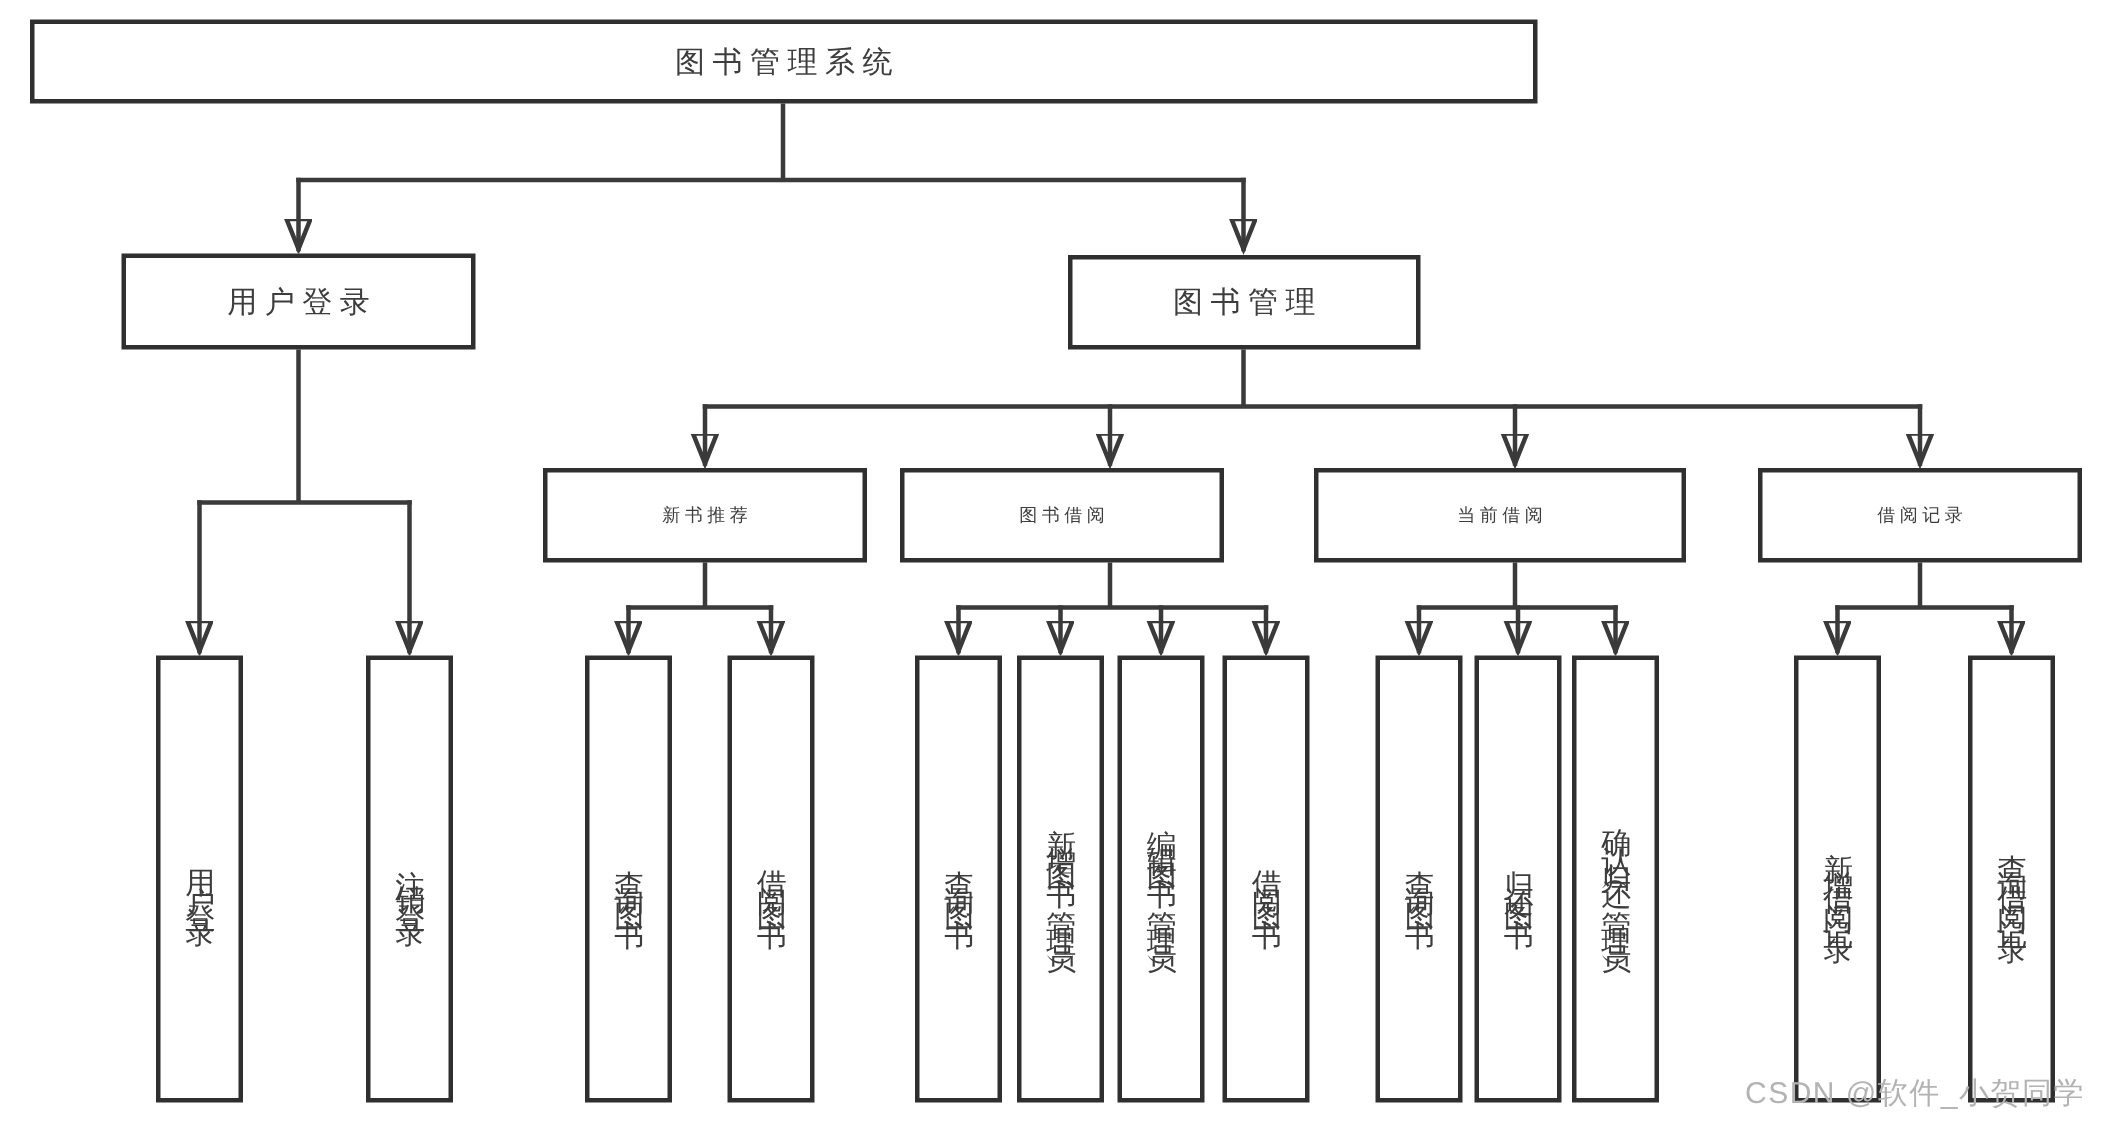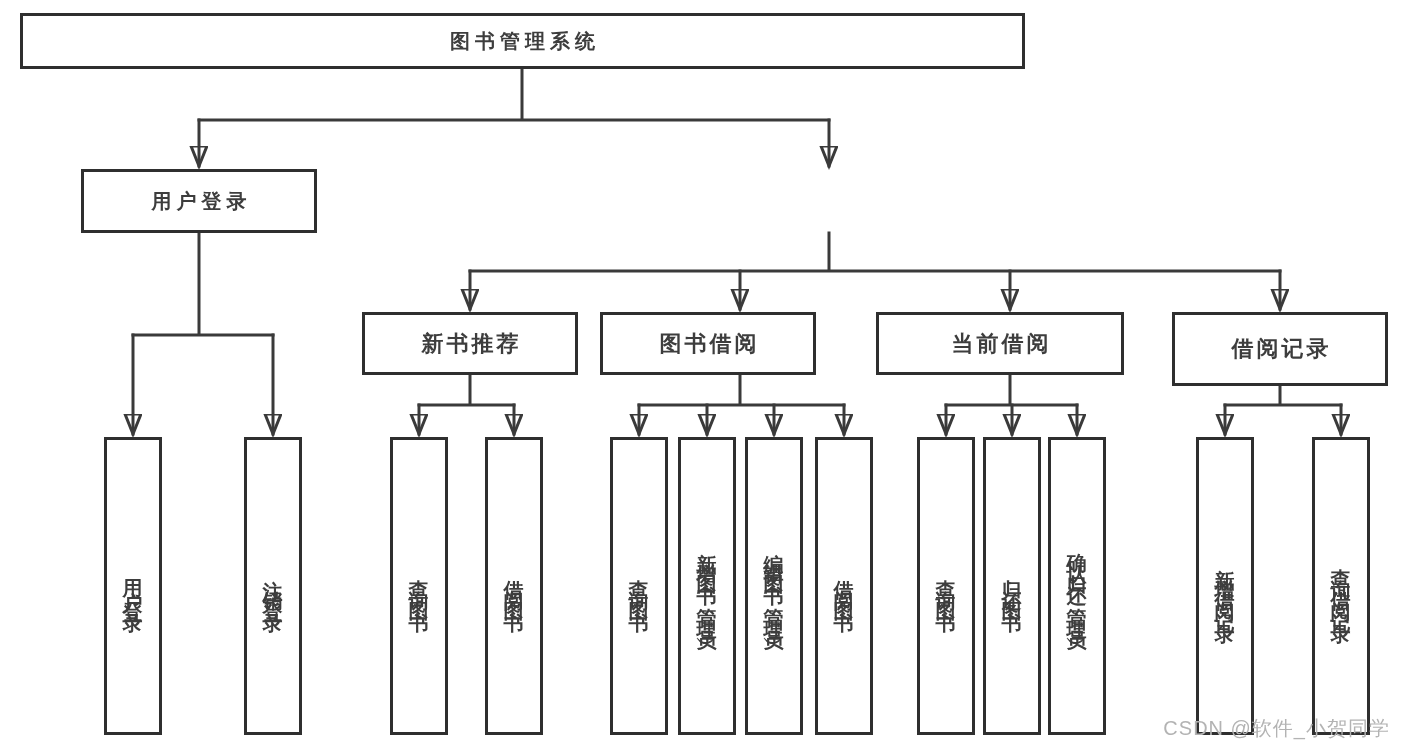--- a/index.html
+++ b/index.html
@@ -20,29 +20,28 @@
   }
   .wires{position:absolute;left:0;top:0;z-index:1;}
   .wires path,.wires line{stroke:var(--line);stroke-width:3;fill:none;stroke-linecap:square;}
   .node{
     position:absolute;
     background:var(--background);
     border:3px solid var(--box-border);
     display:flex;align-items:center;justify-content:center;
     color:var(--text);
     z-index:2;
-    font-weight:bold;
   }
   .hlabel{
     font-size:20px;
     letter-spacing:5px;
     padding-left:5px; 
     white-space:nowrap;
   }
-  .lvl3 .hlabel{font-size:22px;letter-spacing:3px;padding-left:3px;}
+  .lvl3 .hlabel{font-size:12px;letter-spacing:3px;padding-left:3px;}
   .vbox{top:437px;width:58px;height:298px;}
   .vlabel{
     writing-mode:vertical-rl;
     text-orientation:mixed;
     font-size:20px;
     letter-spacing:11px;
     line-height:1;
     white-space:nowrap;
   }
   .watermark{
@@ -98,31 +97,34 @@
     <line x1="1341" y1="405" x2="1341" y2="434" marker-end="url(#arrow)"></line>
   </svg>
 
   <div class="node" style="left:20px;top:13px;width:1005px;height:56px;">
     <span class="hlabel">图书管理系统</span>
   </div>
 
   <div class="node" style="left:81px;top:169px;width:236px;height:64px;">
     <span class="hlabel">用户登录</span>
   </div>
+  <div class="node" style="left:712px;top:170px;width:235px;height:63px;">
+    <span class="hlabel">图书管理</span>
+  </div>
 
   <div class="node lvl3" style="left:362px;top:312px;width:216px;height:63px;">
     <span class="hlabel">新书推荐</span>
   </div>
   <div class="node lvl3" style="left:600px;top:312px;width:216px;height:63px;">
     <span class="hlabel">图书借阅</span>
   </div>
   <div class="node lvl3" style="left:876px;top:312px;width:248px;height:63px;">
     <span class="hlabel">当前借阅</span>
   </div>
-  <div class="node lvl3" style="left:1172px;top:312px;width:216px;height:74px;">
+  <div class="node lvl3" style="left:1172px;top:312px;width:216px;height:63px;">
     <span class="hlabel">借阅记录</span>
   </div>
 
   <div class="node vbox" style="left:104px;">
     <span class="vlabel">用户登录</span>
   </div>
   <div class="node vbox" style="left:244px;">
     <span class="vlabel">注销登录</span>
   </div>
 

